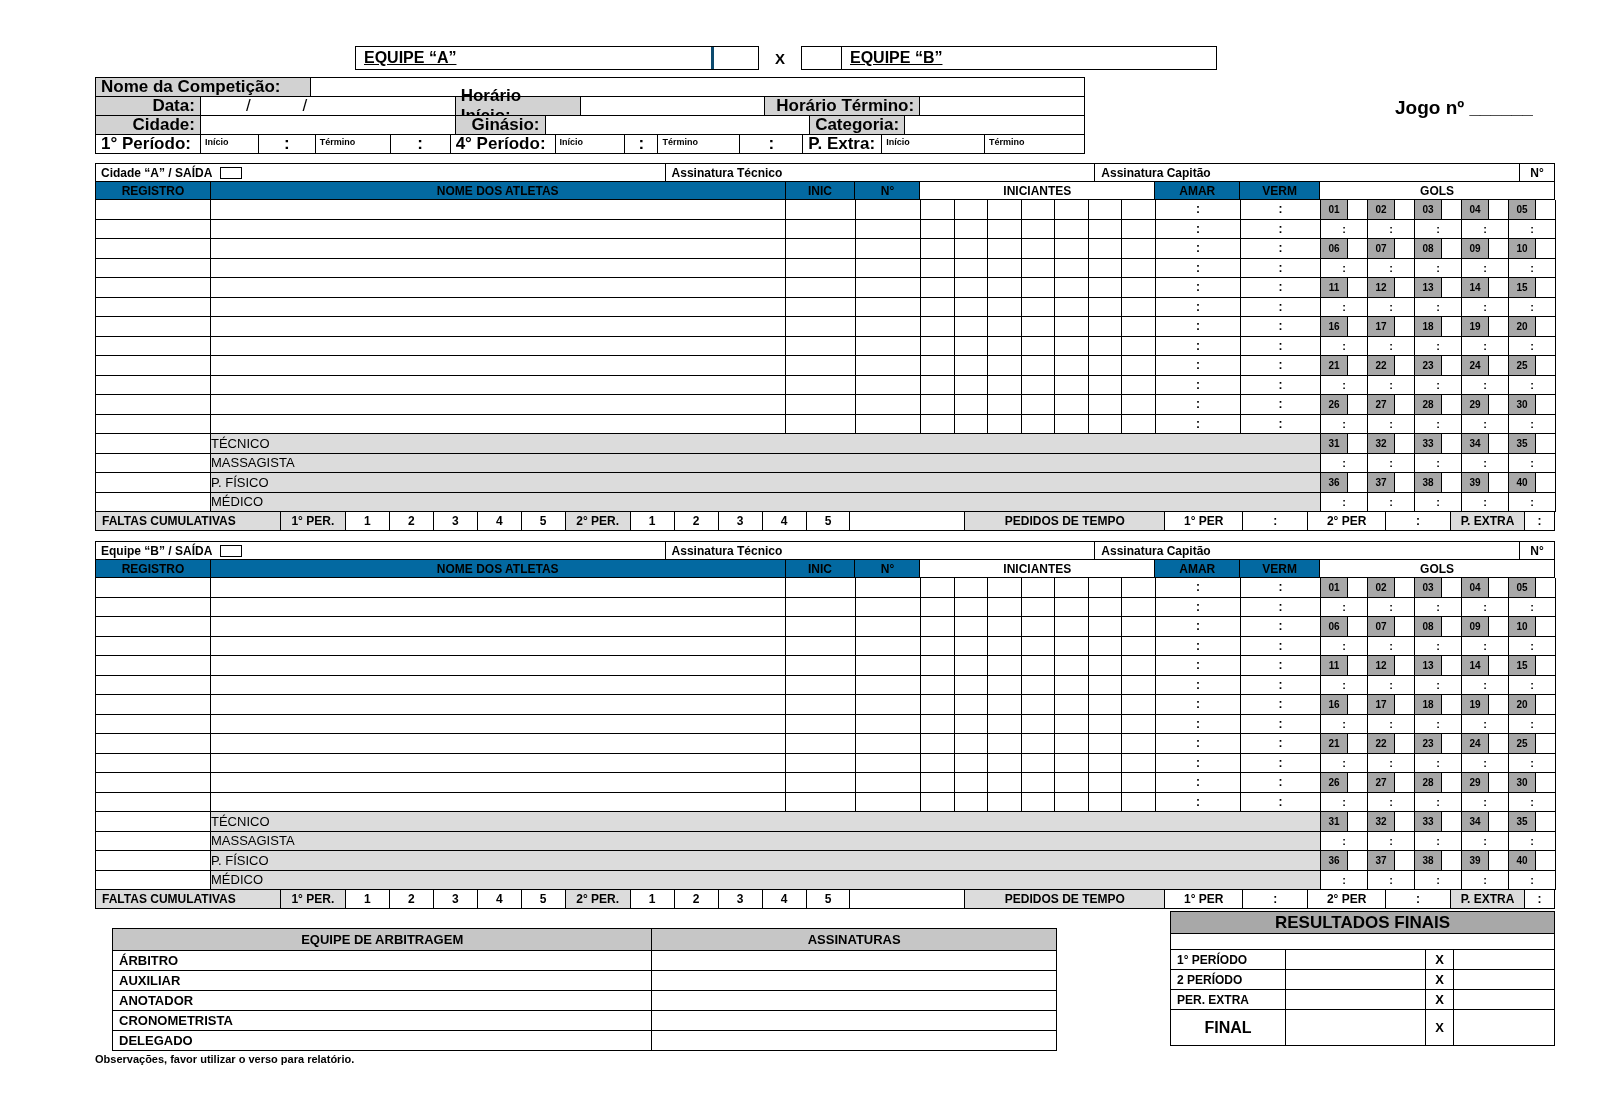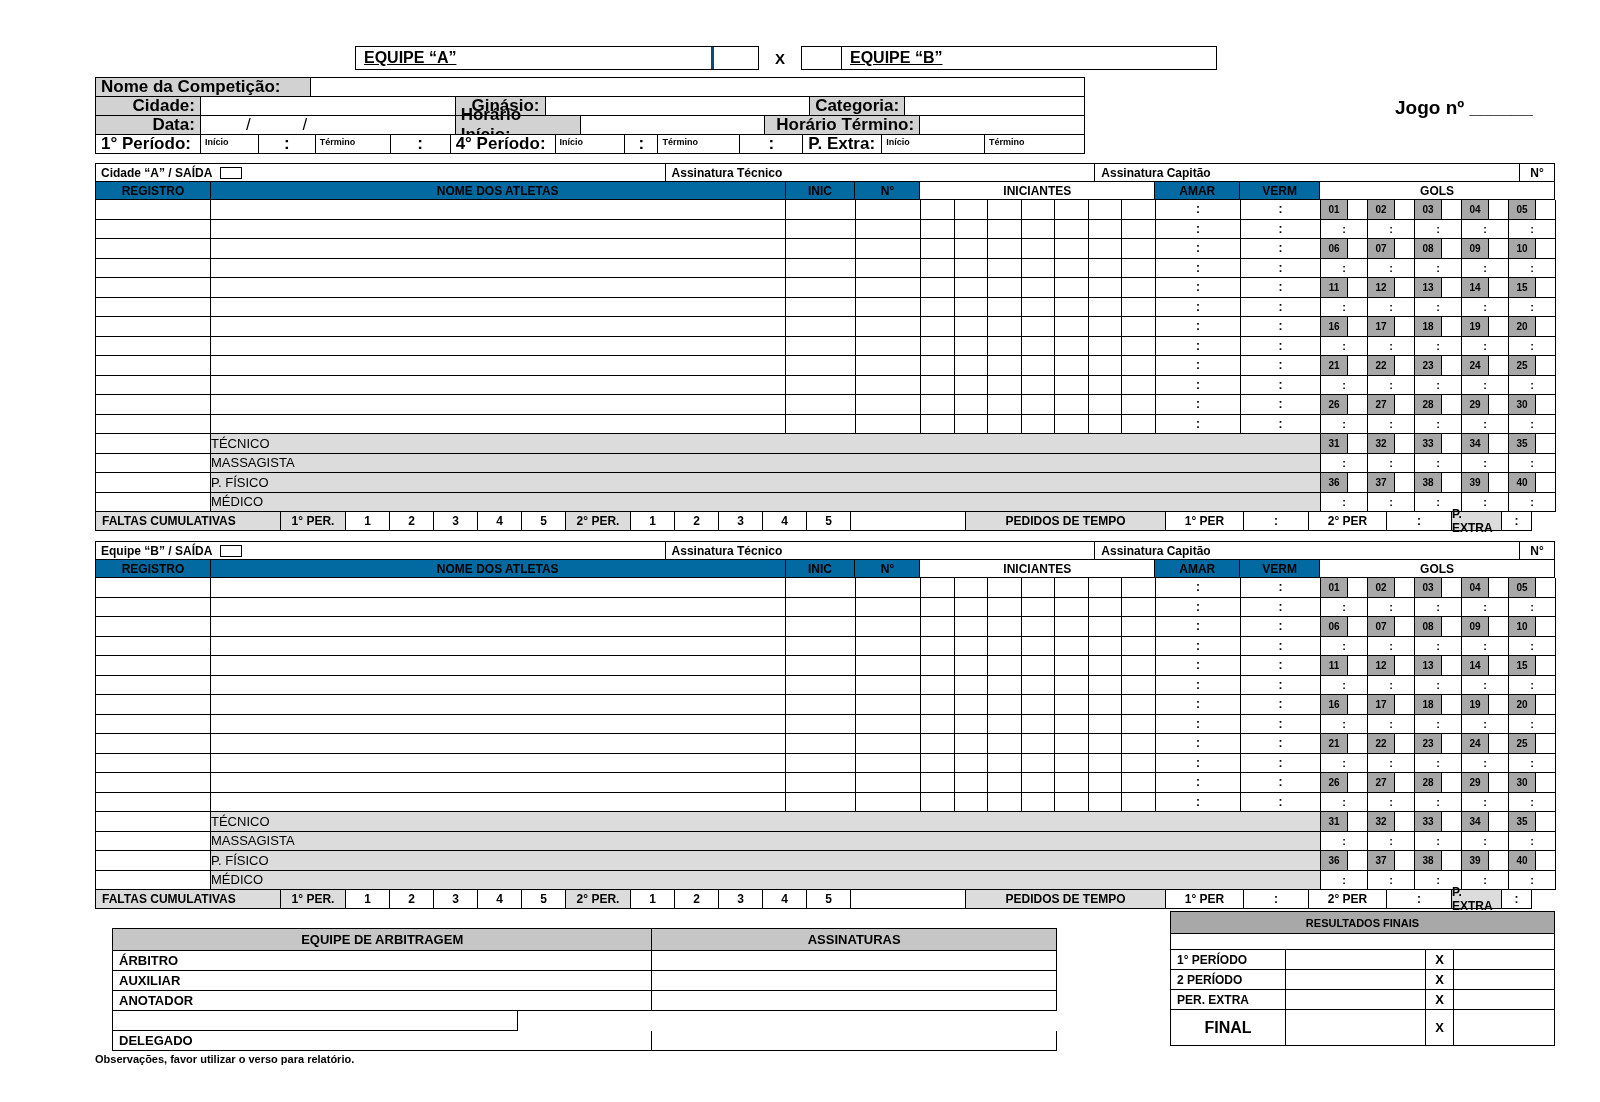--- a/index.html
+++ b/index.html
@@ -66,36 +66,36 @@
 
 .faltas{height:19px}
 .faltas>div{display:flex;align-items:center;font-size:12px;background:#fff}
 .f-label{width:185px;font-weight:bold;background:#dcdcdc !important;padding-left:6px}
 .f-per{width:65px;font-weight:bold;background:#dcdcdc !important;justify-content:center}
 .f-num{width:44px;font-weight:bold;justify-content:center}
 .f-gap{width:115px}
 .f-pedidos{width:200px;font-weight:bold;background:#dcdcdc !important;justify-content:center}
 .f-perb{width:78px;font-weight:bold;font-size:11px;justify-content:center}
 .f-colon{width:65px;font-weight:bold;justify-content:center}
-.f-extra{width:50px;font-weight:bold;font-size:9px;background:#dcdcdc !important;justify-content:center}
+.f-extra{width:74px;font-weight:bold;font-size:9px;background:#dcdcdc !important;justify-content:center}
 .f-colon2{width:30px;font-weight:bold;justify-content:center}
 
 
 .arb{position:absolute;left:112px;top:928px;width:945px;border-top:1px solid #000;border-left:1px solid #000}
 .arb-header{display:flex;height:22px}
 .arb-header>div{background:#c6c6c6;font-weight:bold;font-size:13px;display:flex;align-items:center;justify-content:center;border-right:1px solid #000;border-bottom:1px solid #000}
 .arb-h1{width:540px}
 .arb-h2{width:405px}
 .arb-row{display:flex;height:20px}
 .arb-row>div{border-right:1px solid #000;border-bottom:1px solid #000;background:#fff}
 .arb-label{width:540px;font-weight:bold;font-size:13px;display:flex;align-items:center;padding-left:6px}
 .arb-sig{width:405px}
 
 .res{position:absolute;left:1170px;top:911px;width:385px;border-top:1px solid #000;border-left:1px solid #000}
-.res-header{height:22px;background:#a8a8a8;font-weight:bold;font-size:11px;display:flex;align-items:center;justify-content:center;border-right:1px solid #000;border-bottom:1px solid #000}
+.res-header{height:22px;background:#a8a8a8;font-weight:bold;font-size:17px;display:flex;align-items:center;justify-content:center;border-right:1px solid #000;border-bottom:1px solid #000}
 .res-spacer{height:16px;background:#fff;border-right:1px solid #000;border-bottom:1px solid #000}
 .res-row{display:flex;height:20px}
 .res-row>div{border-right:1px solid #000;border-bottom:1px solid #000;background:#fff;display:flex;align-items:center}
 .res-label{width:115px;font-weight:bold;font-size:12px;padding-left:6px}
 .res-cell{width:140px}
 .res-x{width:28px;justify-content:center;font-weight:bold;font-size:13px}
 .res-cell2{width:101px}
 .res-row.final{height:36px}
 .final-label{font-size:16px;justify-content:center;padding-left:0 !important}
 
@@ -119,34 +119,34 @@
   </div>
 
   <div class="jogo">Jogo nº ______</div>
 
   <div class="comp">
     <div class="comp-row">
       <div class="clabel" style="width:215px">Nome da Competição:</div>
       <div style="width:775px"></div>
     </div>
     <div class="comp-row">
+      <div class="clabel r" style="width:105px">Data:</div>
+      <div class="slashes" style="width:255px">/           /</div>
+      <div class="clabel r" style="width:125px">Horário Início:</div>
+      <div style="width:185px"></div>
+      <div class="clabel r" style="width:155px">Horário Término:</div>
+      <div style="width:165px"></div>
+    </div>
+    <div class="comp-row">
       <div class="clabel r" style="width:105px">Cidade:</div>
       <div style="width:255px"></div>
       <div class="clabel r" style="width:90px">Ginásio:</div>
       <div style="width:265px"></div>
       <div class="clabel r" style="width:95px">Categoria:</div>
       <div style="width:180px"></div>
-    </div>
-    <div class="comp-row">
-      <div class="clabel r" style="width:105px">Data:</div>
-      <div class="slashes" style="width:255px">/           /</div>
-      <div class="clabel r" style="width:125px">Horário Início:</div>
-      <div style="width:185px"></div>
-      <div class="clabel r" style="width:155px">Horário Término:</div>
-      <div style="width:165px"></div>
     </div>
     <div class="comp-row">
       <div class="plbl" style="width:105px">1° Período:</div>
       <div class="slbl" style="width:58px">Início</div>
       <div class="ccolon" style="width:57px">:</div>
       <div class="slbl" style="width:75px">Término</div>
       <div class="ccolon" style="width:60px">:</div>
       <div class="plbl" style="width:105px">4° Período:</div>
       <div class="slbl" style="width:70px">Início</div>
       <div class="ccolon" style="width:33px">:</div>
@@ -1175,20 +1175,21 @@
         </div>
         <div class="arb-row">
           <div class="arb-label">AUXILIAR</div>
           <div class="arb-sig"></div>
         </div>
         <div class="arb-row">
           <div class="arb-label">ANOTADOR</div>
           <div class="arb-sig"></div>
         </div>
         <div class="arb-row">
+          <div class="arb-label">CRONOMETRISTA</div>
           <div class="arb-sig"></div>
         </div>
         <div class="arb-row">
           <div class="arb-label">DELEGADO</div>
           <div class="arb-sig"></div>
         </div>
       </div>
   </div>
 
   <div class="res">

